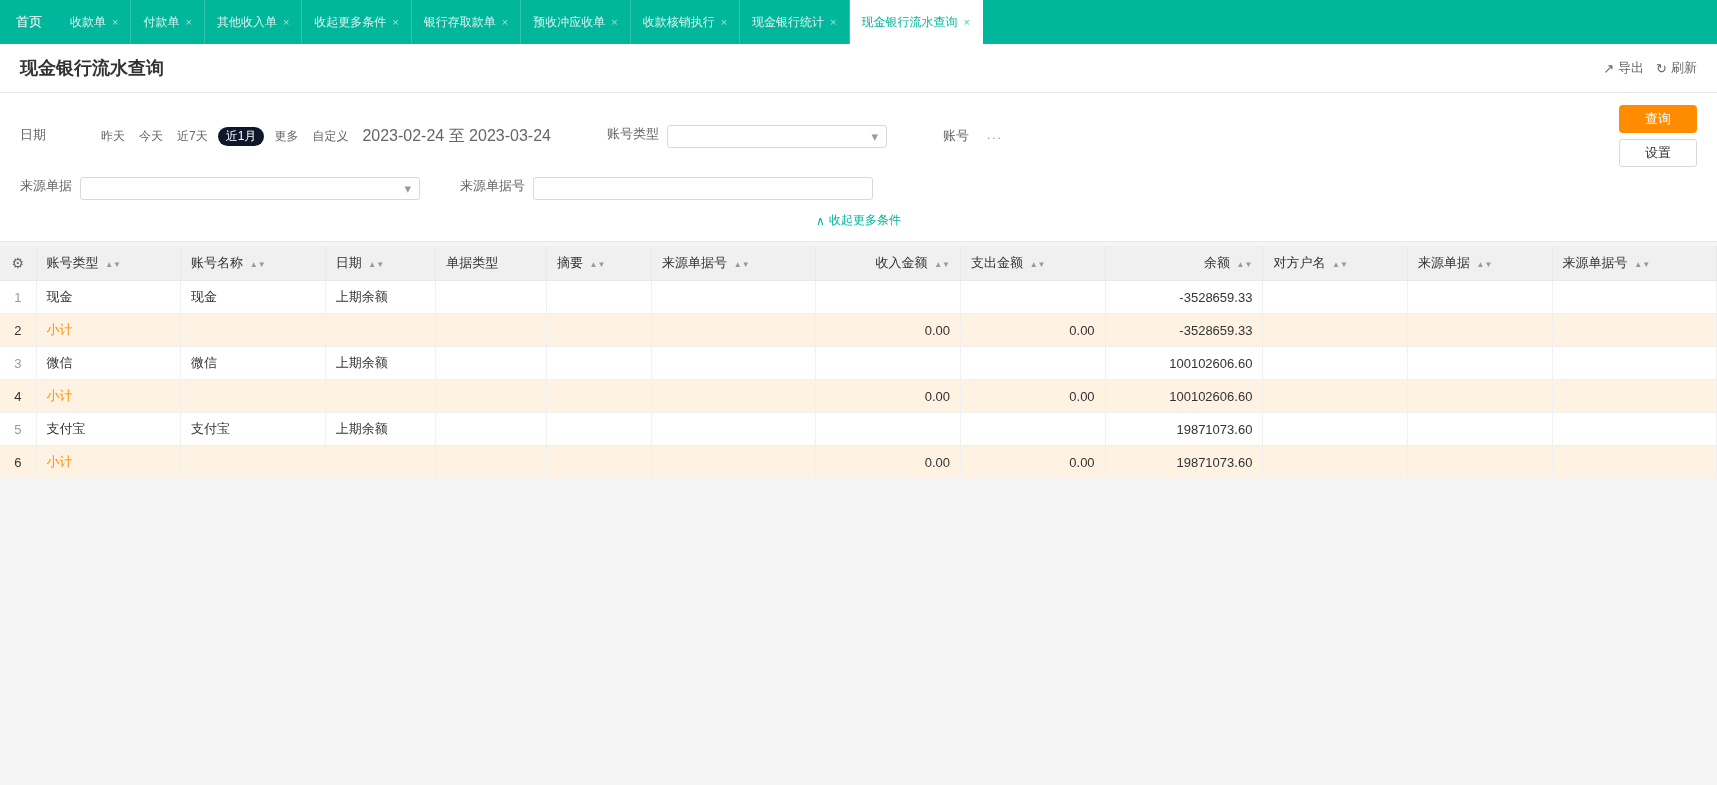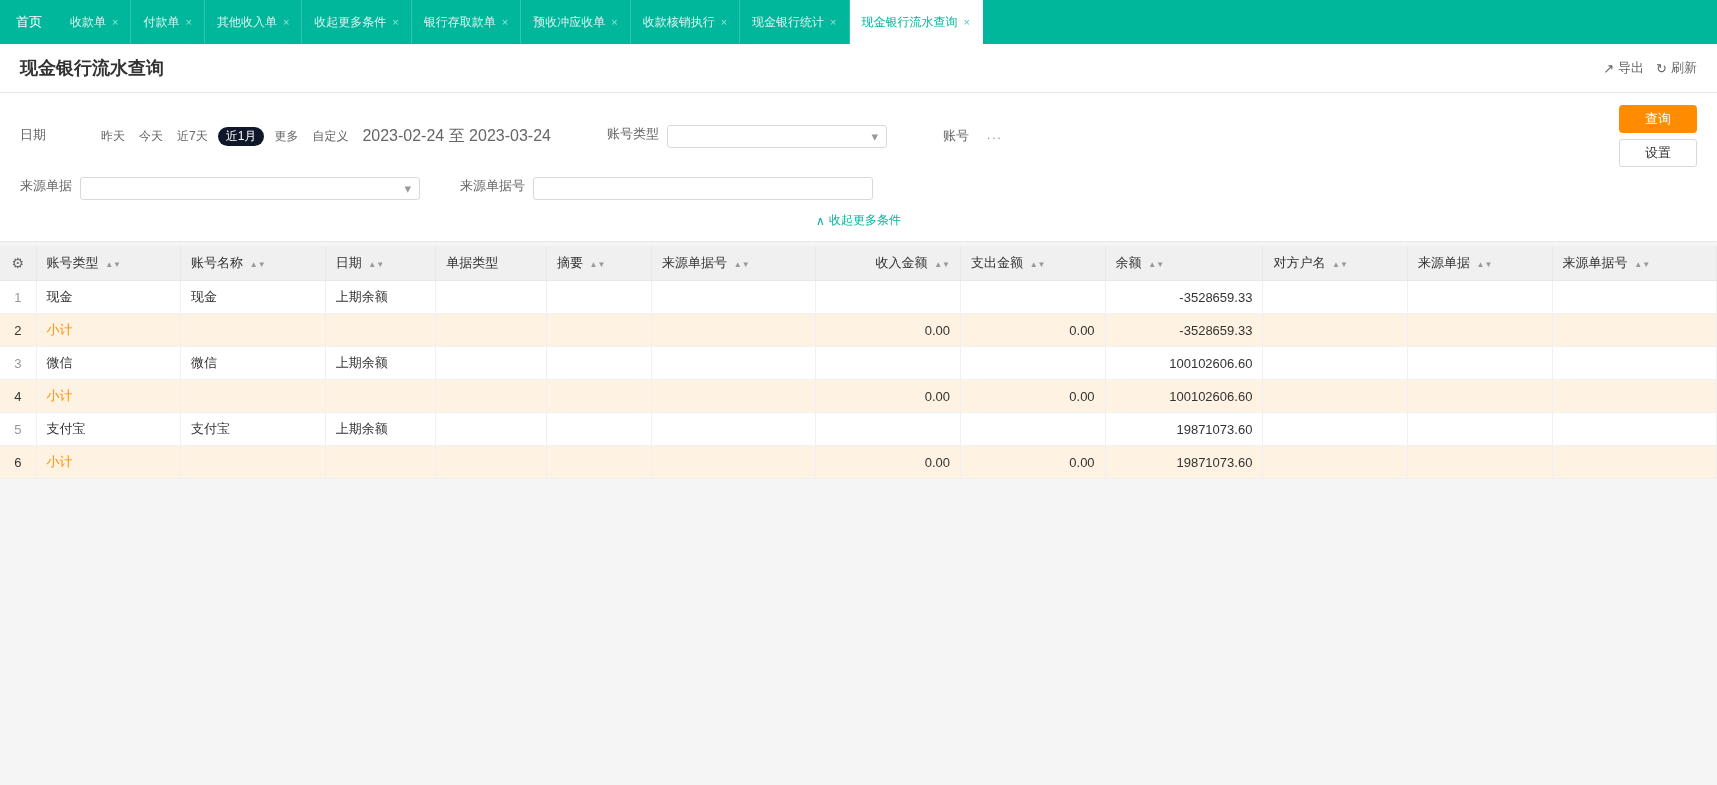--- a/index.html
+++ b/index.html
@@ -408,21 +408,21 @@
           <span class="sort-arrows">▲▼</span>
         </th>
         <th style="text-align:right;">
           <span>收入金额</span>
           <span class="sort-arrows">▲▼</span>
         </th>
         <th style="text-align:left;">
           <span>支出金额</span>
           <span class="sort-arrows">▲▼</span>
         </th>
-        <th style="text-align:left;">
+        <th style="text-align:right;">
           <span>余额</span>
           <span class="sort-arrows">▲▼</span>
         </th>
         <th>
           <span>对方户名</span>
           <span class="sort-arrows">▲▼</span>
         </th>
         <th>
           <span>来源单据</span>
           <span class="sort-arrows">▲▼</span>

